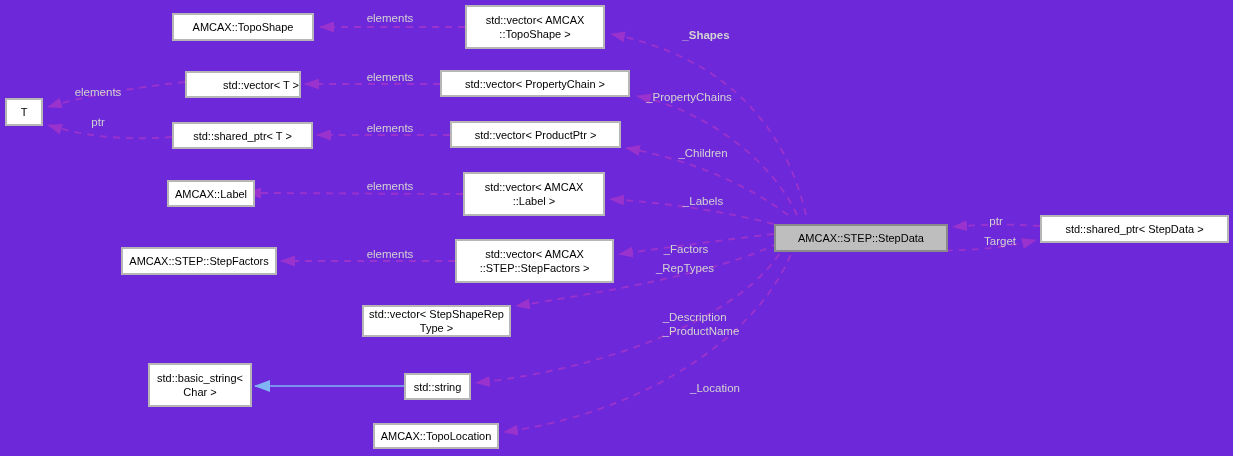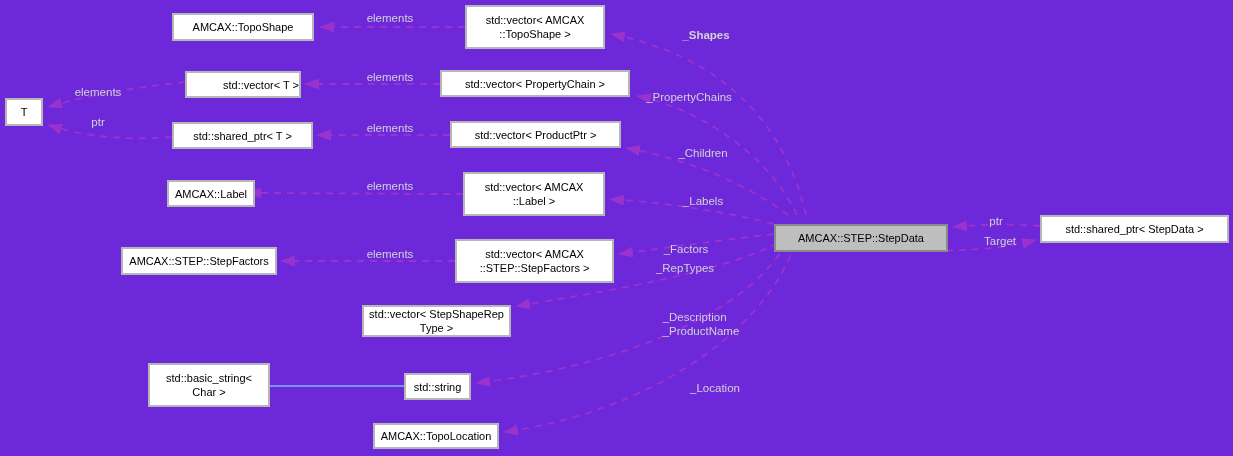--- a/index.html
+++ b/index.html
@@ -112,21 +112,21 @@
         <div class="nline">AMCAX::STEP::StepFactors</div>
       </div>
       <div class="node" style="left: 455px; top: 239px; width: 159px; height: 44px;">
         <div class="nline">std::vector&lt; AMCAX</div>
         <div class="nline">::STEP::StepFactors &gt;</div>
       </div>
       <div class="node" style="left: 362px; top: 305px; width: 149px; height: 32px;">
         <div class="nline">std::vector&lt; StepShapeRep</div>
         <div class="nline">Type &gt;</div>
       </div>
-      <div class="node" style="left: 148px; top: 363px; width: 122px; height: 44px;">
+      <div class="node" style="left: 148px; top: 363px; width: 104px; height: 44px;">
         <div class="nline">std::basic_string&lt;</div>
         <div class="nline">Char &gt;</div>
       </div>
       <div class="node" style="left: 404px; top: 373px; width: 67px; height: 27px;">
         <div class="nline">std::string</div>
       </div>
       <div class="node" style="left: 373px; top: 423px; width: 126px; height: 26px;">
         <div class="nline">AMCAX::TopoLocation</div>
       </div>
       <div class="node focus" style="left: 774px; top: 216px; width: 174px; height: 28px;">

